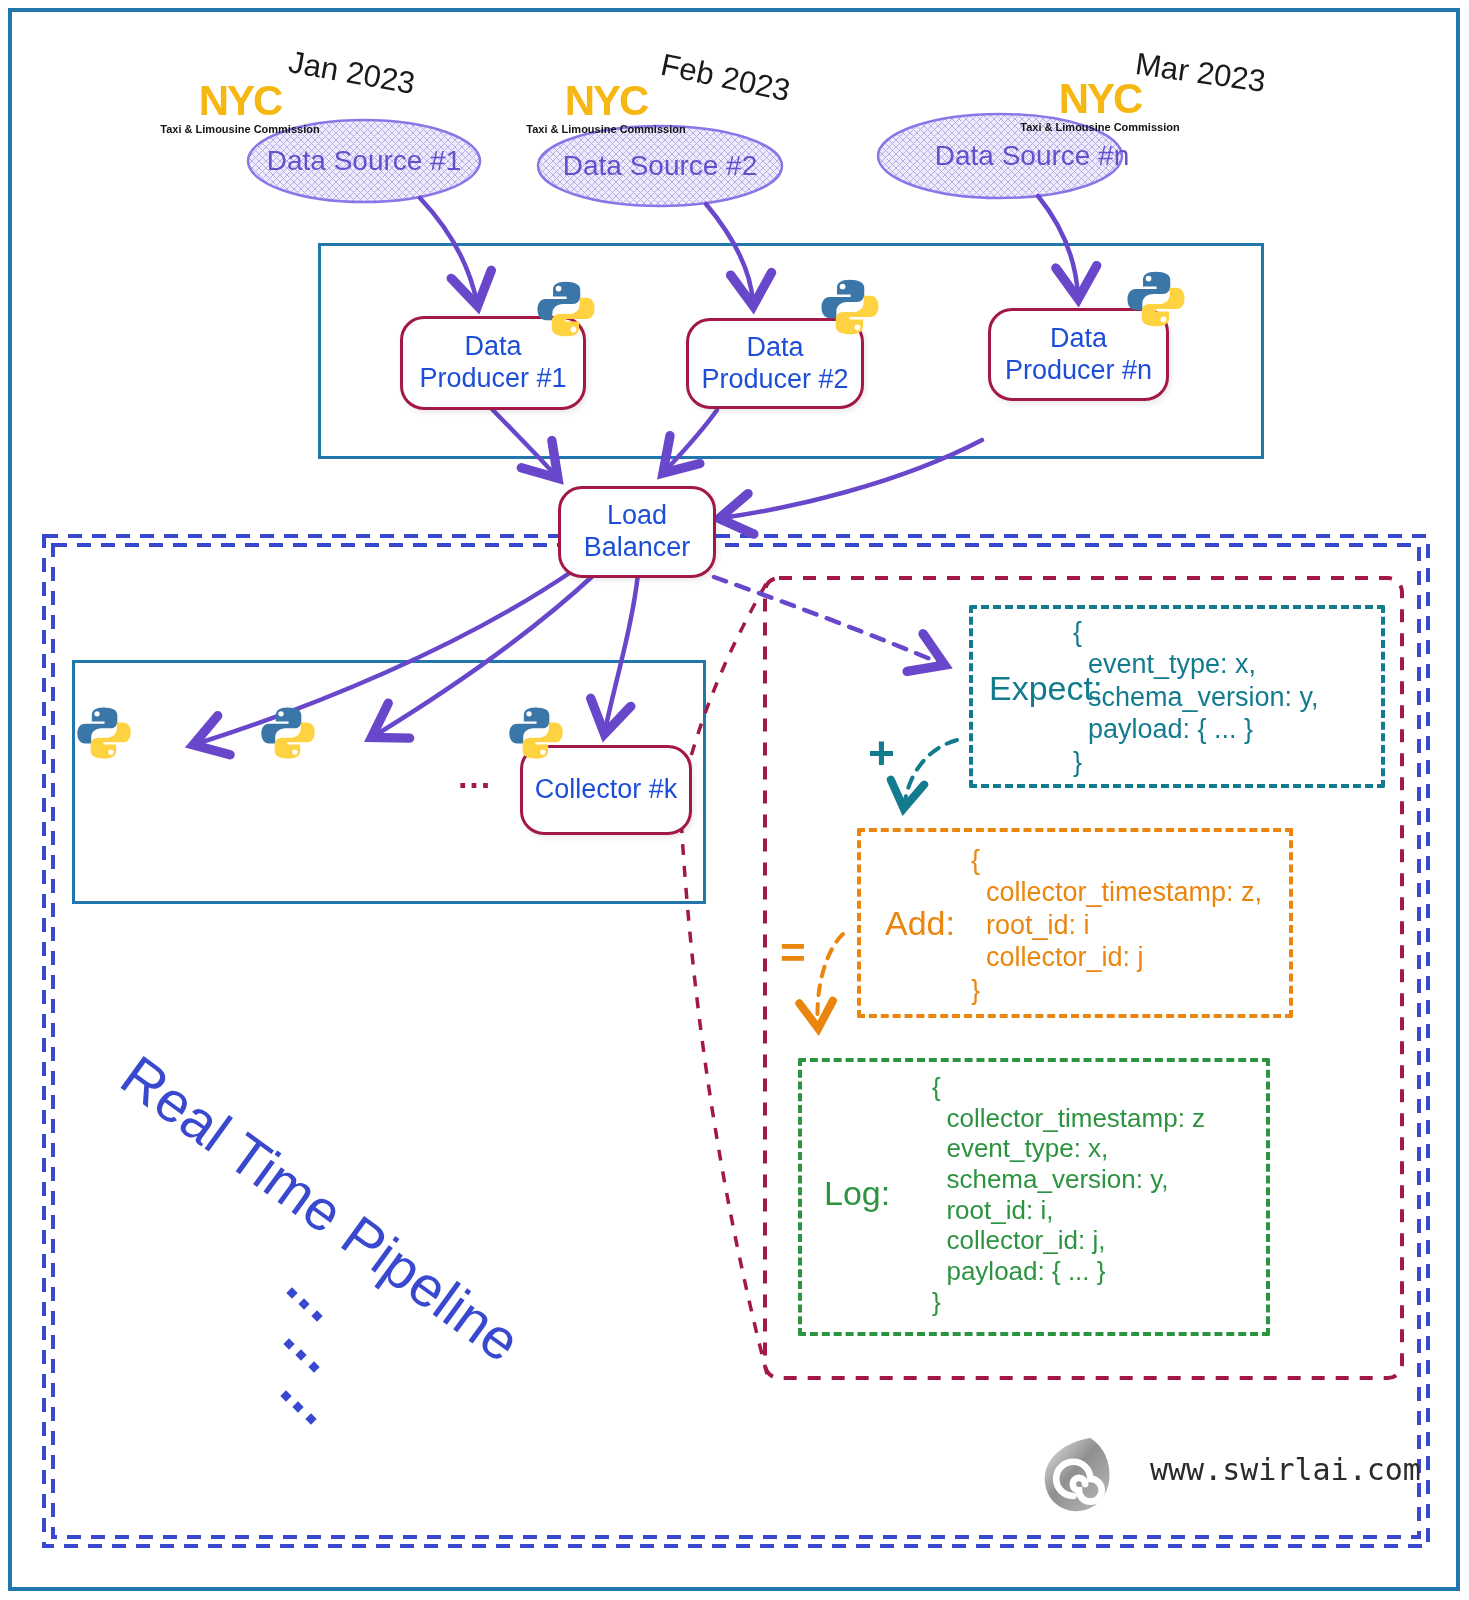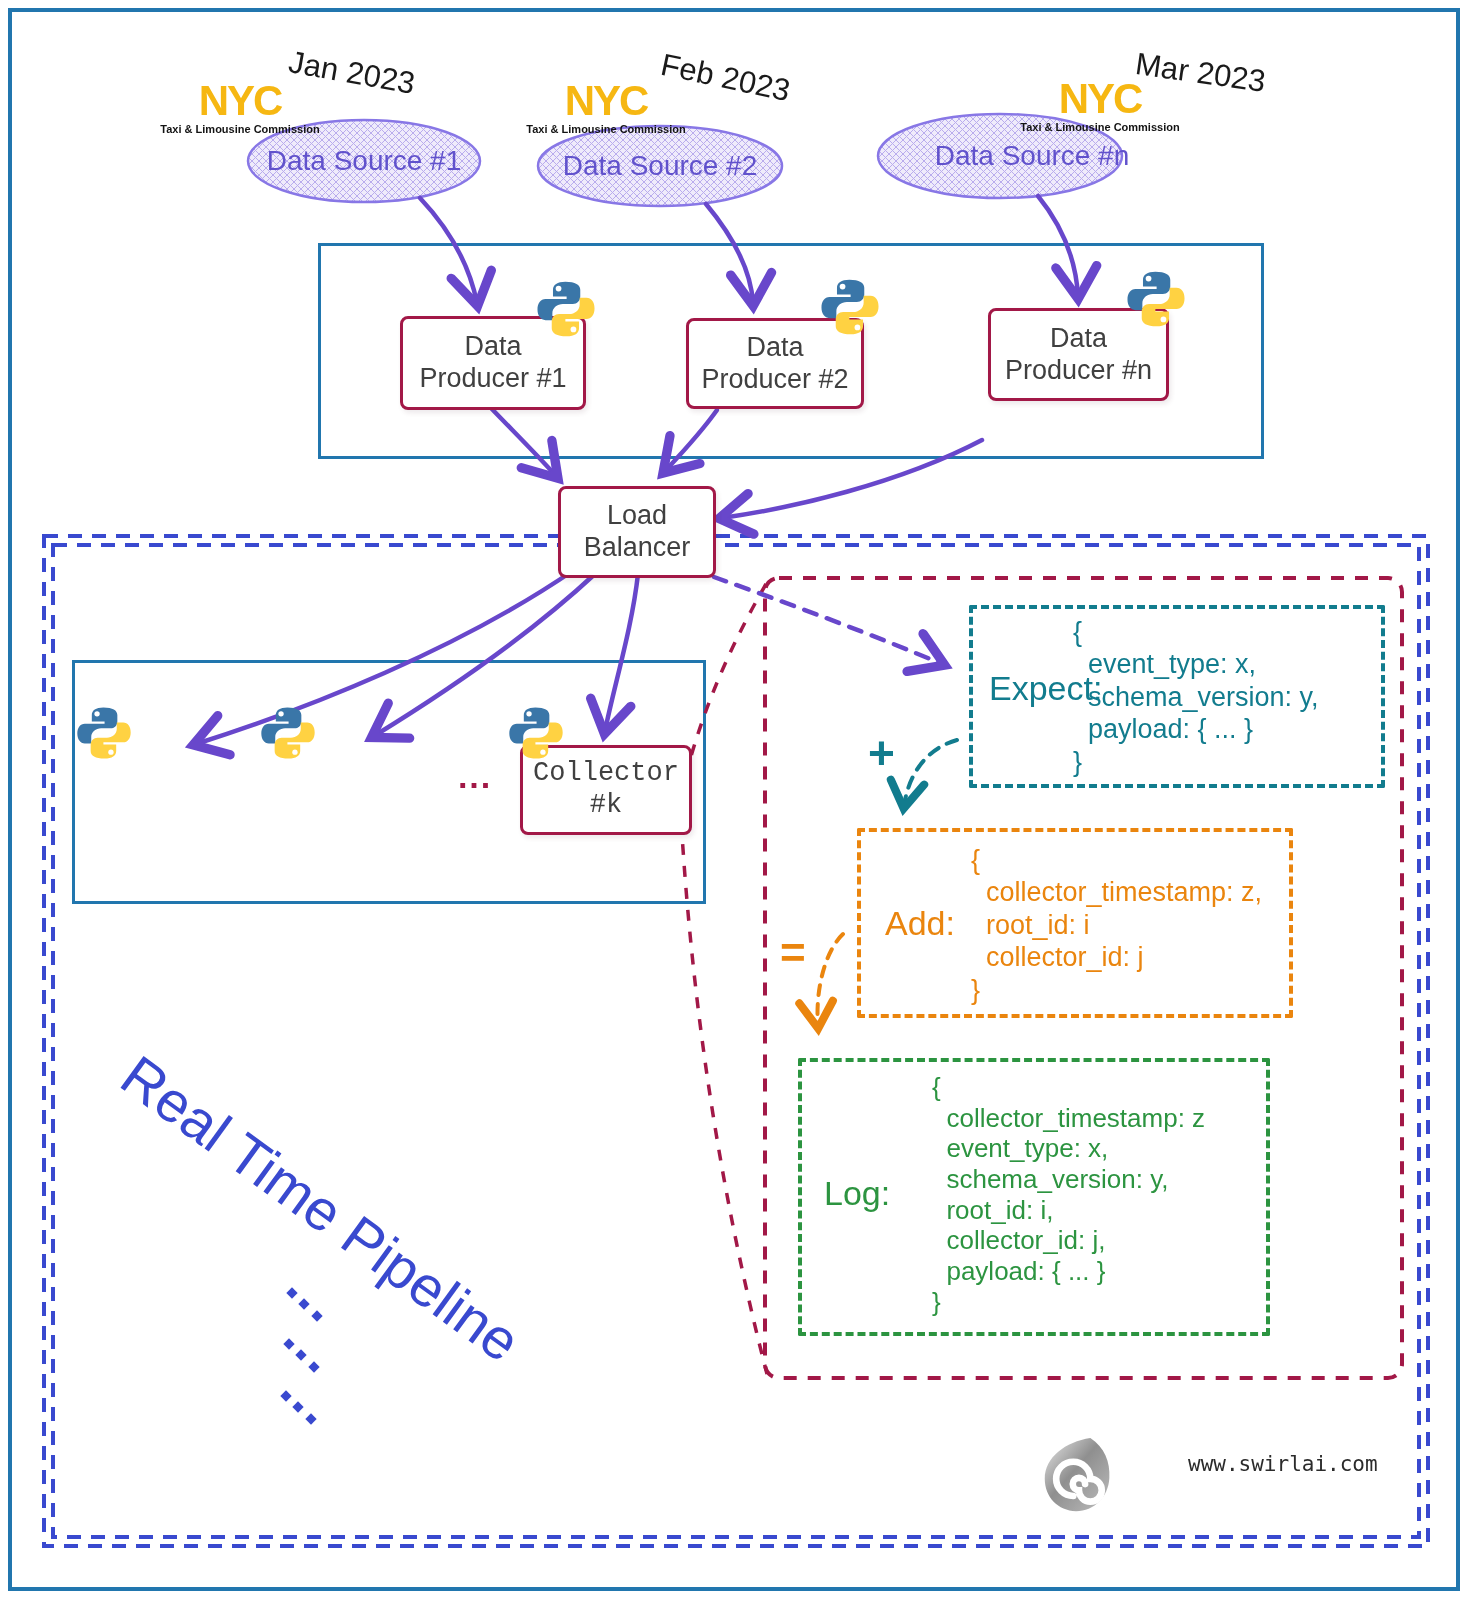--- a/index.html
+++ b/index.html
@@ -1,44 +1,44 @@
 <!DOCTYPE html>
 <html><head>
 <meta charset="utf-8">
 <style>
   html,body{margin:0;padding:0;background:#fff;}
   body{width:1469px;height:1600px;position:relative;font-family:"Liberation Sans",sans-serif;overflow:hidden;}
   .stage{position:absolute;left:0;top:0;width:1469px;height:1600px;}
   .outer-border{position:absolute;left:8px;top:8px;right:9px;bottom:9px;border:4px solid #2176ae;z-index:0;}
   svg.layer{position:absolute;left:0;top:0;z-index:2;}
   .bluerect{position:absolute;border:3px solid #2176ae;z-index:1;}
-  .crimbox{position:absolute;background:#fff;border:3px solid #a21847;border-radius:8px;
-    display:flex;align-items:center;justify-content:center;color:#404040;font-size:27px;
+  .crimbox{position:absolute;background:#fff;border:3px solid #a21847;border-radius:24px;
+    display:flex;align-items:center;justify-content:center;color:#1d4ed8;font-size:27px;
     line-height:1.18;text-align:center;white-space:pre-line;z-index:3;
     box-shadow:2px 3px 5px rgba(80,40,60,.10);}
   .pyicon{position:absolute;z-index:4;}
   .nyc{position:absolute;text-align:center;z-index:3;}
   .nyc-word{font-weight:bold;font-size:42px;letter-spacing:-2px;color:#f6b712;line-height:.9;}
   .nyc-sub{font-weight:bold;font-size:11px;color:#131313;margin-top:3px;letter-spacing:0;}
   .datelbl{position:absolute;font-size:31px;color:#1a1a1a;z-index:3;white-space:nowrap;}
   .dstext{position:absolute;width:244px;text-align:center;font-size:28px;color:#6152cc;z-index:3;}
   .cdots{position:absolute;font-size:34px;color:#a21847;font-weight:bold;z-index:3;}
   .dashbox{position:absolute;border:4px dashed;border-radius:2px;background:transparent;z-index:3;}
   .dashbox .dlabel{position:absolute;font-size:34px;}
   .dashbox .dbody{position:absolute;font-size:27px;line-height:1.2;white-space:pre;}
   .box-expect{border-color:#127c8e;color:#127c8e;}
   .box-add{border-color:#ea850e;color:#ea850e;}
   .box-log{border-color:#2c9440;color:#2c9440;}
   .sign{position:absolute;z-index:3;font-weight:bold;}
   .sign-plus{color:#127c8e;font-size:46px;}
   .sign-eq{color:#ea850e;font-size:44px;}
   .rtp{position:absolute;left:148px;top:1042px;font-size:57px;color:#3949cf;
     transform:rotate(36deg);transform-origin:left top;white-space:nowrap;z-index:2;}
-  .url{position:absolute;left:1188px;top:1452px;font-family:"DejaVu Sans Mono",monospace;
-    font-size:21px;color:#2b2b2b;z-index:3;}
+  .url{position:absolute;left:1150px;top:1452px;font-family:"DejaVu Sans Mono",monospace;
+    font-size:30px;color:#2b2b2b;z-index:3;}
   .swirl{position:absolute;left:1040px;top:1436px;z-index:3;}
 </style>
 </head>
 <body>
 
 <div class="stage">
 
   <div class="outer-border"></div>
 
   <svg width="0" height="0" style="position:absolute" aria-hidden="true">
@@ -173,21 +173,21 @@
   <svg class="pyicon" style="left:1122px;top:268px;" width="68" height="62">
       <use href="#py"></use>
     </svg>
 
   <div class="crimbox" style="left:558px;top:486px;width:152px;height:86px;">
     <span>Load
 Balancer</span>
   </div>
 
   <div class="cdots" style="left:458px;top:766px;">···</div>
-  <div class="crimbox" style="left:520px;top:745px;width:166px;height:84px;font-family:Liberation Mono, monospace;">
+  <div class="crimbox" style="left:520px;top:745px;width:166px;height:84px;">
     <span>Collector #k</span>
   </div>
 
   <svg class="pyicon" style="left:72px;top:704px;" width="64" height="58">
       <use href="#py"></use>
     </svg>
   <svg class="pyicon" style="left:256px;top:704px;" width="64" height="58">
       <use href="#py"></use>
     </svg>
   <svg class="pyicon" style="left:504px;top:704px;" width="64" height="58">

